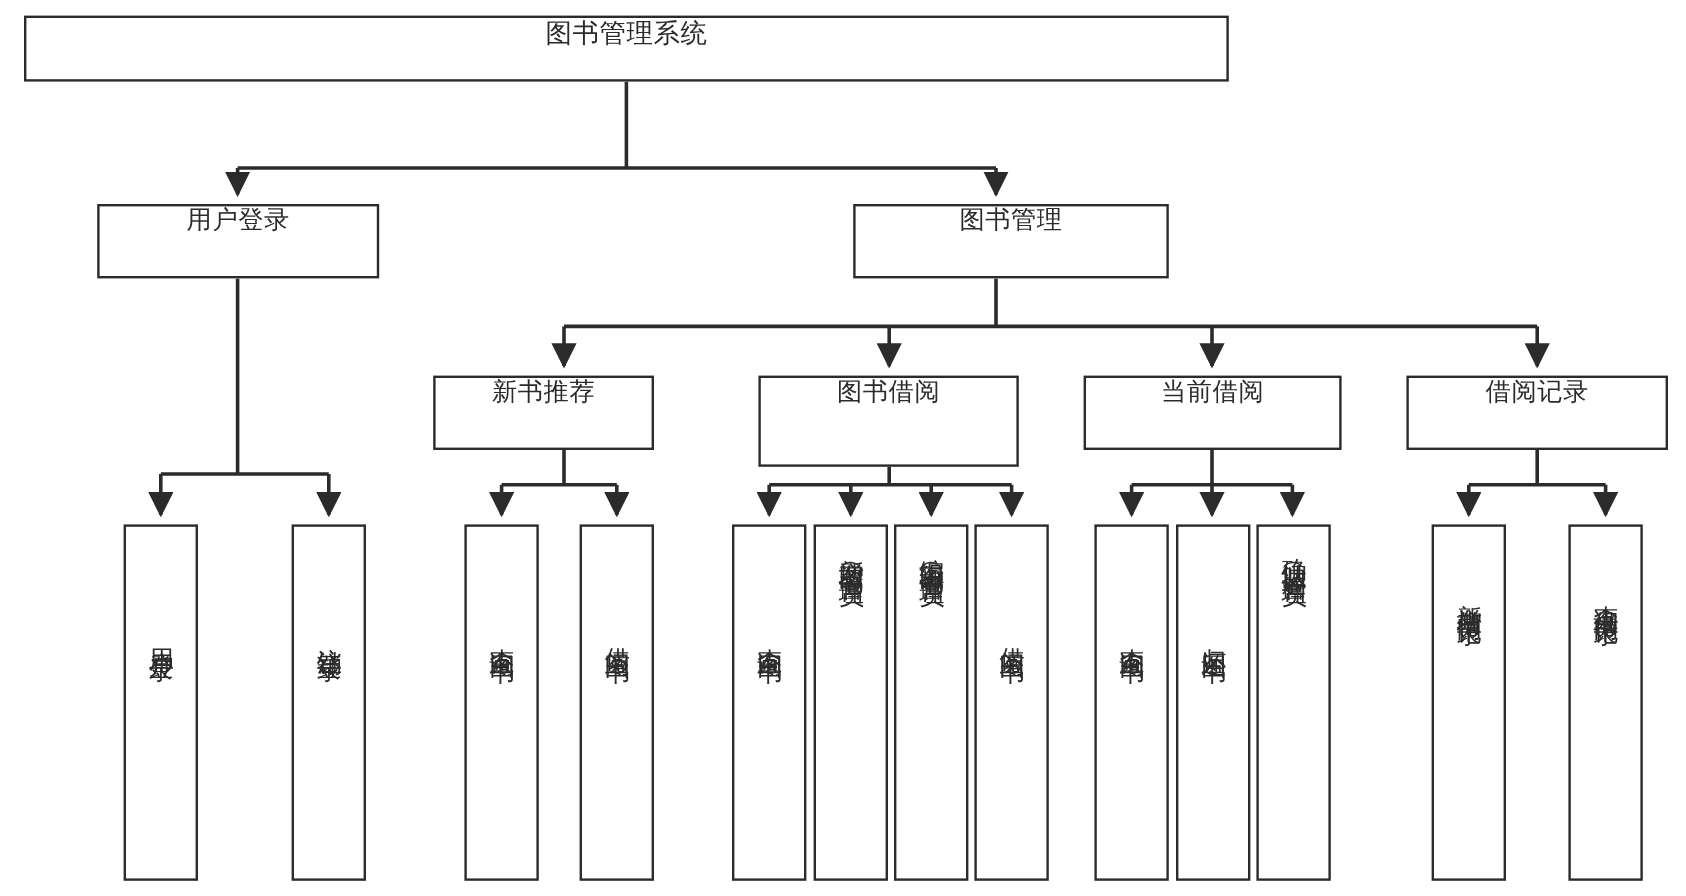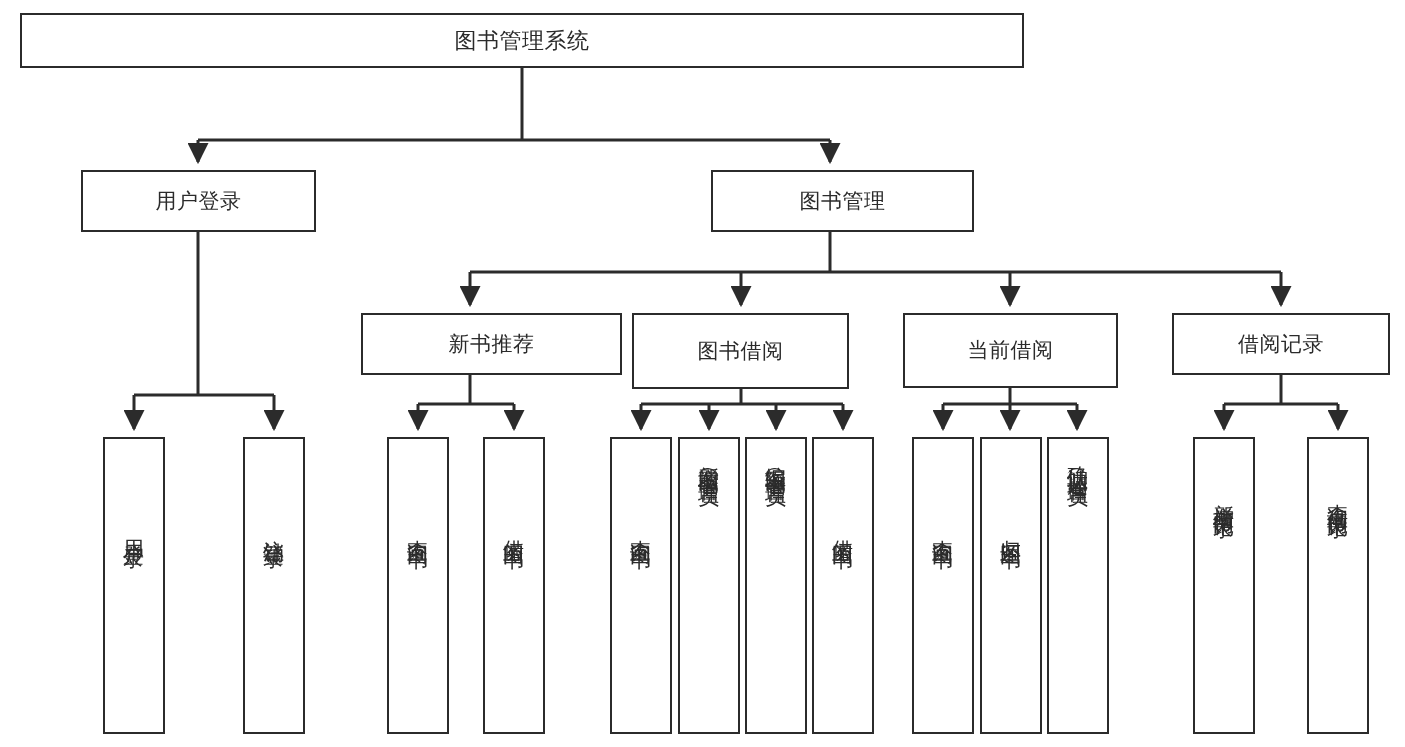--- a/index.html
+++ b/index.html
@@ -25,21 +25,20 @@
     width: 1405px;
     height: 747px;
     pointer-events: none;
   }
   .node {
     position: absolute;
     box-sizing: border-box;
     background: #ffffff;
     border: 2px solid #2b2b2b;
     display: flex;
-    align-items: center;
     justify-content: center;
     z-index: 2;
   }
   .node-label {
     color: #2b2b2b;
     font-size: 21px;
     line-height: 1.18;
     letter-spacing: 0.5px;
     white-space: nowrap;
     text-align: center;
@@ -128,27 +127,27 @@
     <span class="node-label">图书管理系统</span>
   </div>
 
   <div class="node" style="left:81px; top:170px; width:235px; height:62px;">
     <span class="node-label">用户登录</span>
   </div>
   <div class="node" style="left:711px; top:170px; width:263px; height:62px;">
     <span class="node-label">图书管理</span>
   </div>
 
-  <div class="node" style="left:361px; top:313px; width:261px; height:62px;">
+  <div class="node" style="left:361px; top:313px; width:184px; height:62px;">
     <span class="node-label">新书推荐</span>
   </div>
   <div class="node" style="left:632px; top:313px; width:217px; height:76px;">
     <span class="node-label">图书借阅</span>
   </div>
-  <div class="node" style="left:903px; top:313px; width:215px; height:75px;">
+  <div class="node" style="left:903px; top:313px; width:215px; height:62px;">
     <span class="node-label">当前借阅</span>
   </div>
   <div class="node" style="left:1172px; top:313px; width:218px; height:62px;">
     <span class="node-label">借阅记录</span>
   </div>
 
   <div class="node vert" style="left:103px; top:437px; width:62px; height:297px; padding-top:84px;">
     <span class="node-label">用户登录</span>
   </div>
   <div class="node vert" style="left:243px; top:437px; width:62px; height:297px; padding-top:84px;">

